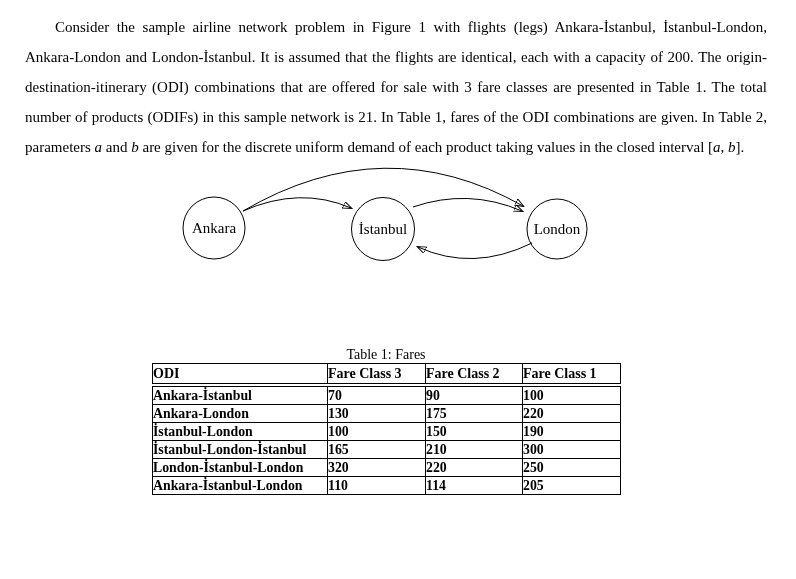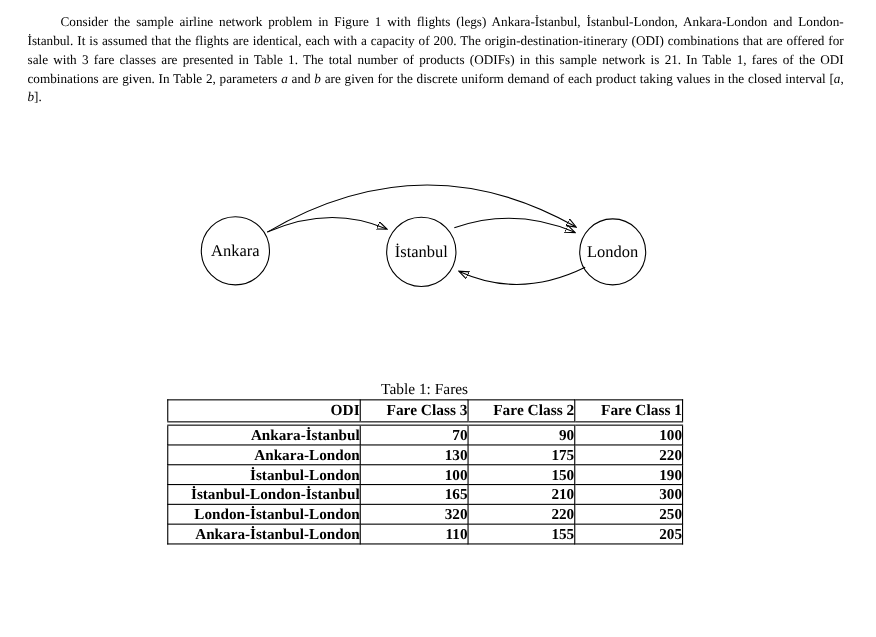--- a/index.html
+++ b/index.html
@@ -14,22 +14,22 @@
     background: #ffffff;
     color: #000000;
     font-family: "Liberation Serif", "DejaVu Serif", serif;
     overflow: hidden;
   }
   .paragraph {
     position: absolute;
     left: 25px;
     top: 12px;
     width: 742px;
-    font-size: 12px;
-    line-height: 17px;
+    font-size: 15px;
+    line-height: 30px;
     text-align: justify;
     text-indent: 30px;
   }
   .paragraph .it {
     font-style: italic;
   }
   .figure-svg {
     position: absolute;
     left: 140px;
     top: 150px;
@@ -62,21 +62,21 @@
     font-size: 14px;
   }
   table.fares {
     position: absolute;
     left: 152px;
     top: 363px;
     width: 468px;
     border-collapse: collapse;
     table-layout: fixed;
     font-size: 13.8px;
-    text-align: right;
+    text-align: left;
   }
   table.fares th, table.fares td {
     border: 1px solid #000000;
     padding: 0;
     height: 17px;
     line-height: 17px;
     overflow: hidden;
     white-space: nowrap;
     font-weight: bold;
   }
@@ -165,19 +165,19 @@
         </tr>
         <tr>
           <td>London-İstanbul-London</td>
           <td>320</td>
           <td>220</td>
           <td>250</td>
         </tr>
         <tr>
           <td>Ankara-İstanbul-London</td>
           <td>110</td>
-          <td>155</td>
+          <td>114</td>
           <td>205</td>
         </tr>
       </tbody>
   </table>
 
 </div>
 
 </body></html>

